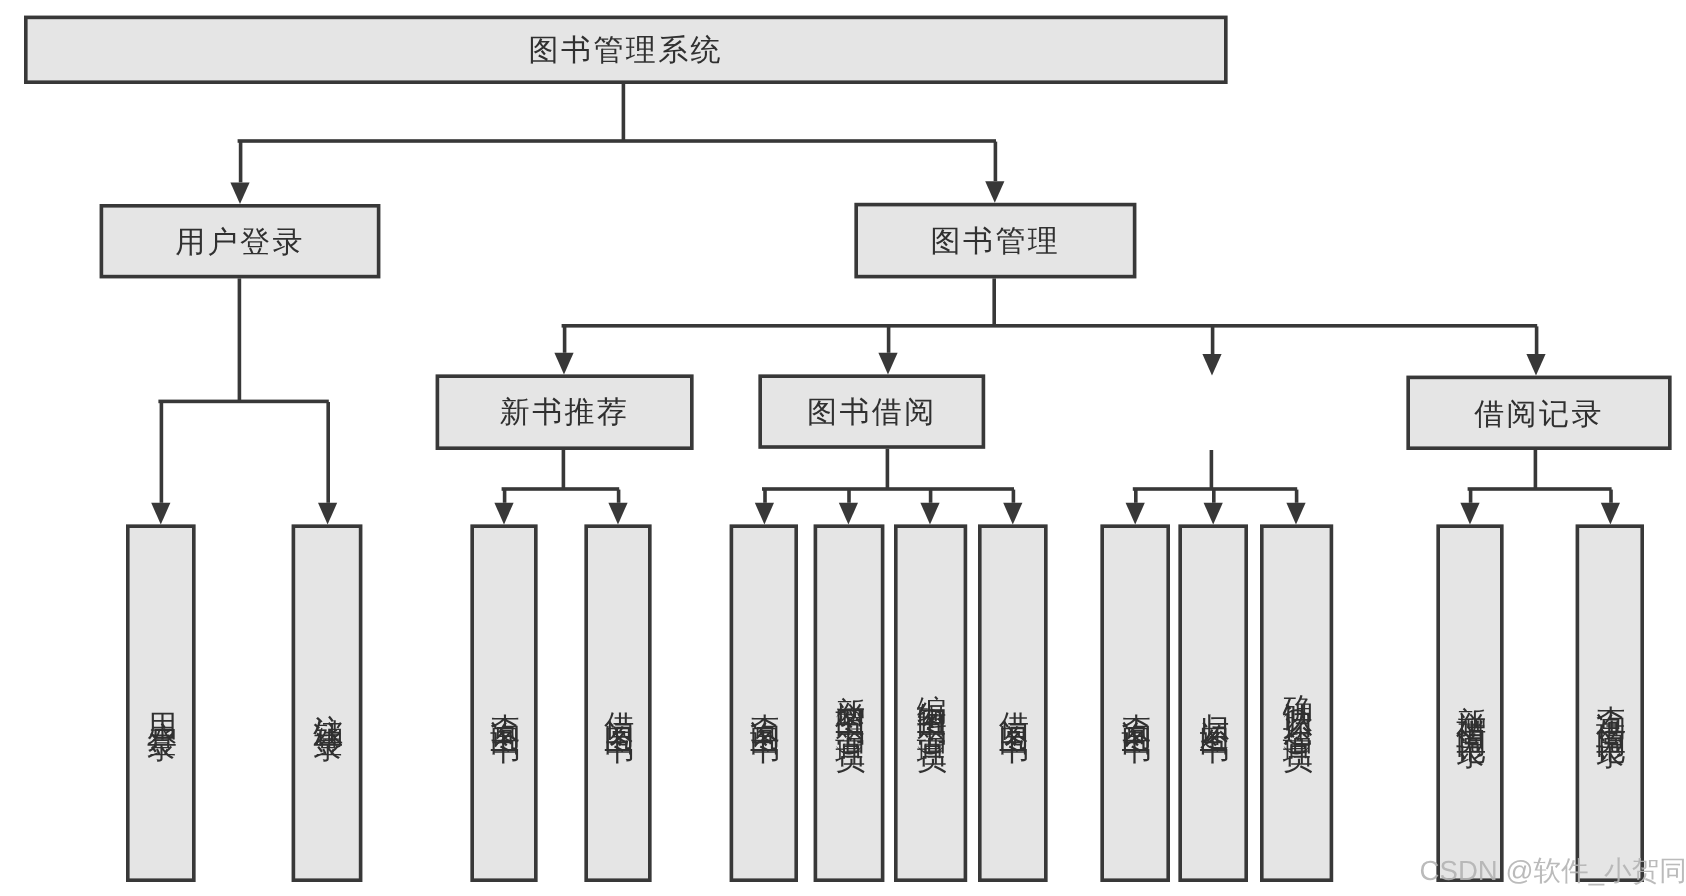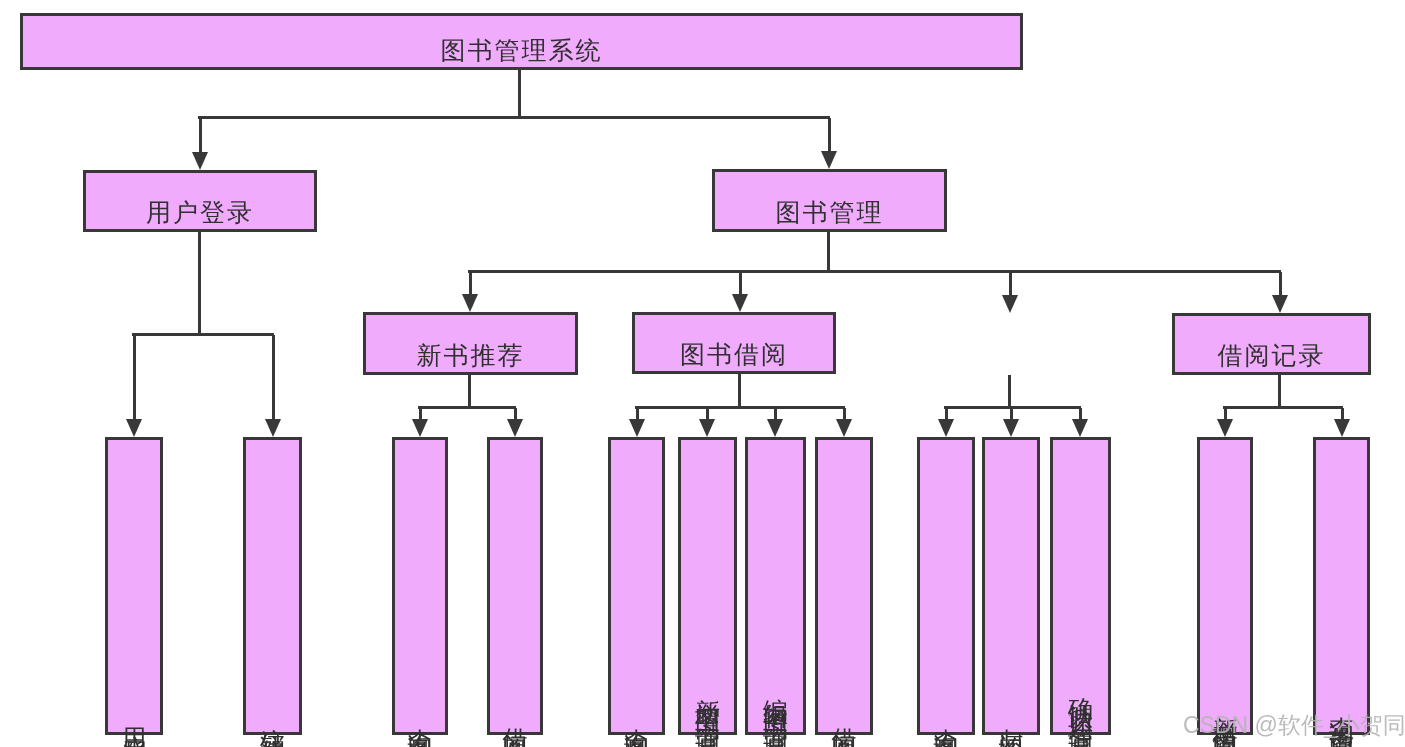--- a/index.html
+++ b/index.html
@@ -7,24 +7,24 @@
   .canvas {
     position: relative;
     width: 1405px;
     height: 747px;
     background: #ffffff;
     overflow: hidden;
   }
   .box {
     position: absolute;
     box-sizing: border-box;
-    background: #f0abfc;
+    background: #e5e5e5;
     border: 3px solid #383838;
     display: flex;
-    align-items: flex-end;
+    align-items: center;
     justify-content: center;
     color: #303030;
   }
   .hbox { font-size: 25px; letter-spacing: 2px; }
   .vbox { font-size: 25px; }
   .vbox span {
     writing-mode: vertical-rl;
     text-orientation: mixed;
     letter-spacing: 6px;
     line-height: 1;
@@ -77,24 +77,24 @@
   <div class="box hbox" style="left:83px; top:170px; width:234px; height:62px;">
     <span>用户登录</span>
   </div>
   <div class="box hbox" style="left:363px; top:312px; width:215px; height:63px;">
     <span>新书推荐</span>
   </div>
 
   <div class="box hbox" style="left:712px; top:169px; width:235px; height:63px;">
     <span>图书管理</span>
   </div>
-  <div class="box hbox" style="left:632px; top:312px; width:204px; height:62px;">
+  <div class="box hbox" style="left:632px; top:312px; width:189px; height:62px;">
     <span>图书借阅</span>
   </div>
-  <div class="box hbox" style="left:1172px; top:313px; width:199px; height:62px;">
+  <div class="box hbox" style="left:1172px; top:313px; width:221px; height:62px;">
     <span>借阅记录</span>
   </div>
 
   <div class="box vbox" style="left:105px; top:437px; width:58px; height:298px;">
     <span>用户登录</span>
   </div>
   <div class="box vbox" style="left:243px; top:437px; width:59px; height:298px;">
     <span>注销登录</span>
   </div>
 

